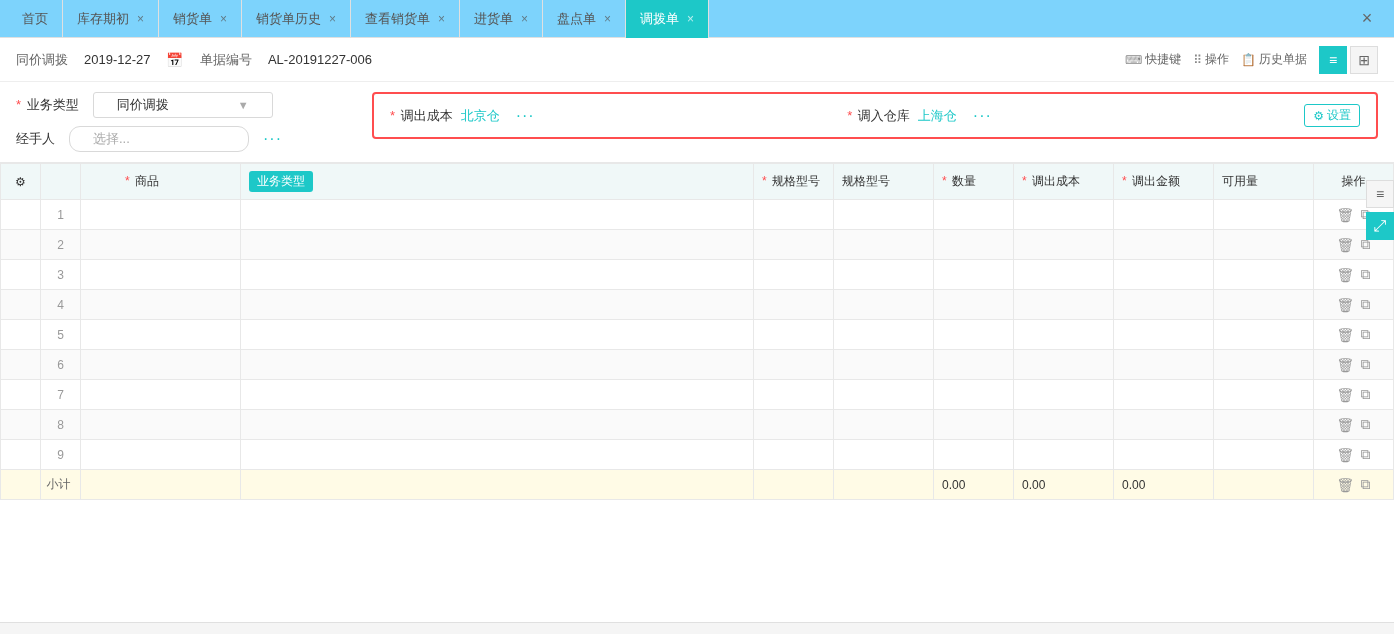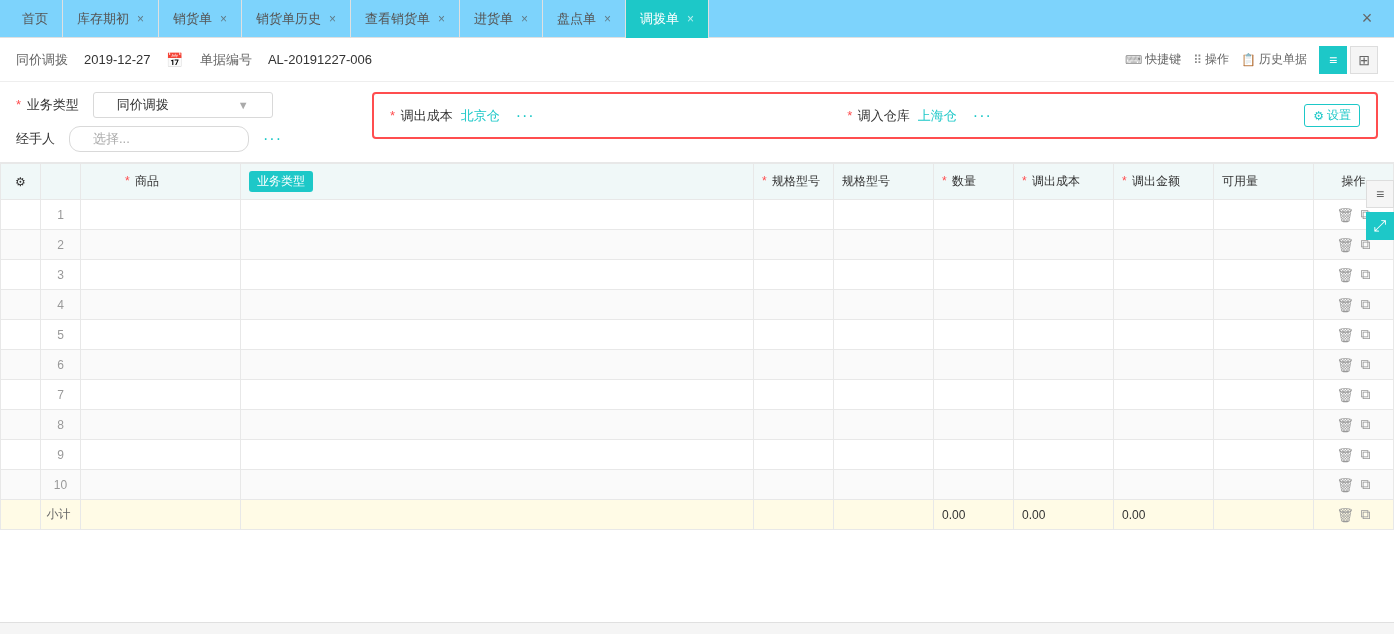--- a/index.html
+++ b/index.html
@@ -395,38 +395,20 @@
       <td class="col-avail"></td>
       <td class="col-op">
         <div class="op-icons">
           <span class="op-icon">🗑</span>
           <span class="op-icon">⧉</span>
         </div>
       </td>
     </tr>
             <tr>
       <td class="col-gear"></td>
-      <td class="col-num" style="text-align:center;color:#999;">10</td>
-      <td class="col-product"></td>
-      <td class="col-scan"></td>
-      <td class="col-unit"></td>
-      <td class="col-spec"></td>
-      <td class="col-qty"></td>
-      <td class="col-cost"></td>
-      <td class="col-amount"></td>
-      <td class="col-avail"></td>
-      <td class="col-op">
-        <div class="op-icons">
-          <span class="op-icon">🗑</span>
-          <span class="op-icon">⧉</span>
-        </div>
-      </td>
-    </tr>
-            <tr>
-      <td class="col-gear"></td>
       <td class="col-num subtotal-label">小计</td>
       <td class="col-product"></td>
       <td class="col-scan"></td>
       <td class="col-unit"></td>
       <td class="col-spec"></td>
       <td class="col-qty">0.00</td>
       <td class="col-cost">0.00</td>
       <td class="col-amount">0.00</td>
       <td class="col-avail"></td>
       <td class="col-op">

